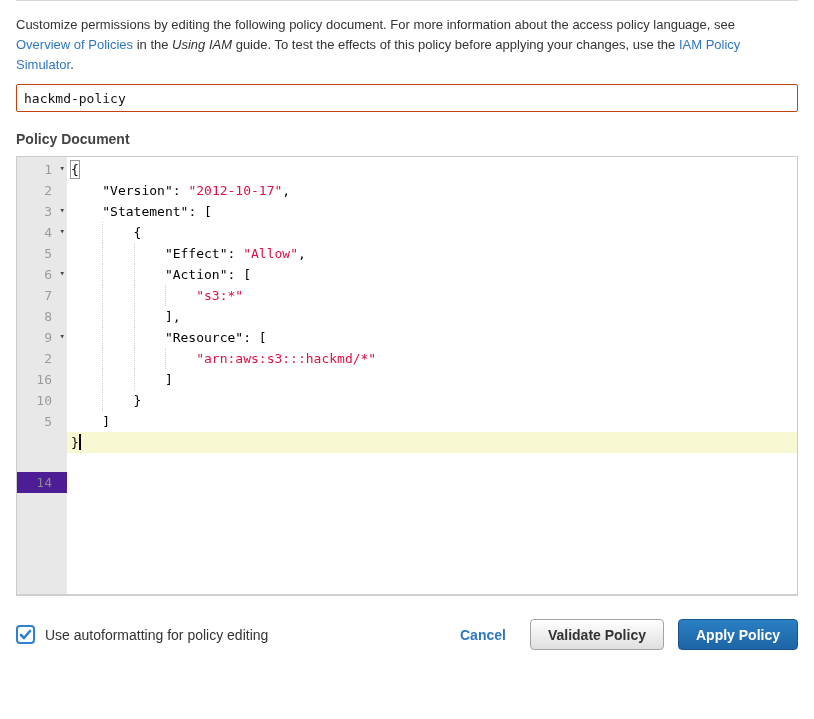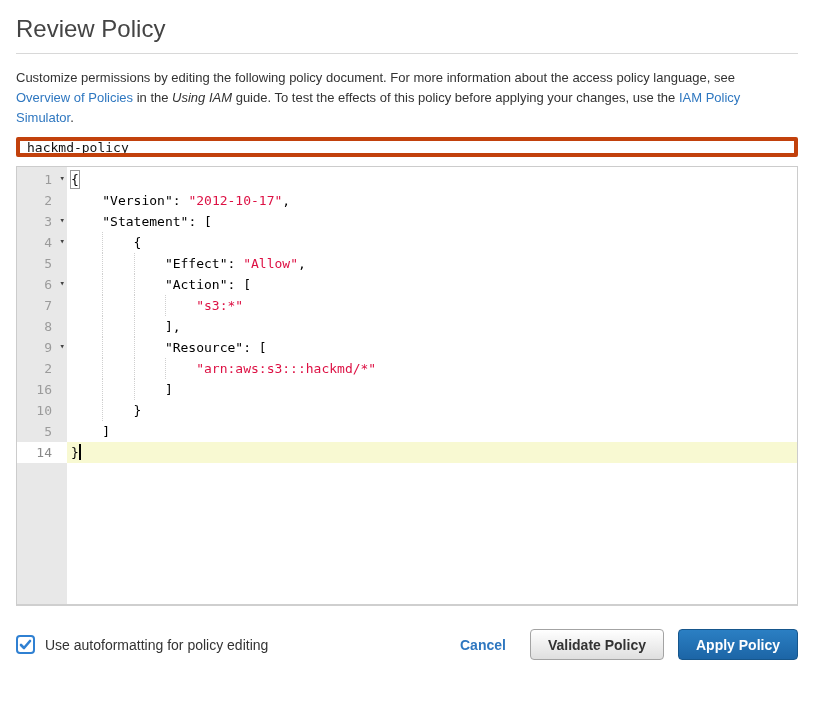--- a/index.html
+++ b/index.html
@@ -22,40 +22,40 @@
   }
   .desc a { color:var(--link-color,#2e77c0); text-decoration:none; }
   .desc em { font-style:italic; }
 
   .field-label {
     font-size:14px; font-weight:bold; color:#444;
     margin-top:19px;
   }
 
   .policy-name-input {
-    display:block; width:100%; height:20px; margin-top:9px;
-    border:4px solid #c2410c; border-radius:2px;
+    display:block; width:100%; height:28px; margin-top:9px;
+    border:1px solid #c2410c; border-radius:2px;
     padding:0 7px; font-family:"DejaVu Sans Mono", monospace;
     font-size:13px; color:#111; background:#fff;
   }
 
   .editor {
     margin-top:9px; height:440px;
     border:1px solid #ccc; border-bottom:2px solid #cfcfcf;
     display:flex; overflow:hidden; background:#fff;
   }
   .gutter {
     flex:0 0 50px; background:#e8e8e8; padding-top:2px;
     font-family:"DejaVu Sans Mono", monospace;
     font-size:13px; line-height:21px; color:#9b9b9b;
   }
   .gutter-cell {
     position:relative; height:21px; text-align:right; padding-right:15px;
   }
-  .gutter-cell.active { background:#ffffff; color:#8a8a8a; }
+  .gutter-cell.active { background:#4c1d95; color:#8a8a8a;margin-top:40px; }
   .fold {
     position:absolute; right:2px; top:-1px;
     font-size:9px; color:#444; cursor:pointer;
   }
   .codecol {
     flex:1 1 auto; padding-top:2px; overflow:hidden;
     font-family:"DejaVu Sans Mono", monospace;
     font-size:13px; line-height:21px; color:#000;
   }
   .code-line { height:21px; white-space:pre; padding-left:4px; }
@@ -99,27 +99,27 @@
   .btn-apply {
     background:linear-gradient(#2b7fc3,#1c65a6);
     border:1px solid #16568c; color:#fff;
   }
 </style>
 </head>
 <body>
 
 <div class="page">
 
-  <h1 class="page-title">Review Policy</h1>
   <hr class="title-rule">
 
   <p class="desc"><span>Customize permissions by editing the following policy document. For more information about the access policy language, see </span><a href="#">Overview of Policies</a><span> in the </span><em>Using IAM</em><span> guide. To test the effects of this policy before applying your changes, use the </span><a href="#">IAM Policy Simulator</a><span>.</span></p>
 
   <input class="policy-name-input" type="text" value="hackmd-policy" style="">
 
+  <div class="field-label">Policy Document</div>
 
   <div class="editor">
     <div class="gutter">
         <div class="gutter-cell"><span>1</span><span class="fold">▾</span></div>
         <div class="gutter-cell"><span>2</span></div>
         <div class="gutter-cell"><span>3</span><span class="fold">▾</span></div>
         <div class="gutter-cell"><span>4</span><span class="fold">▾</span></div>
         <div class="gutter-cell"><span>5</span></div>
         <div class="gutter-cell"><span>6</span><span class="fold">▾</span></div>
         <div class="gutter-cell"><span>7</span></div>

